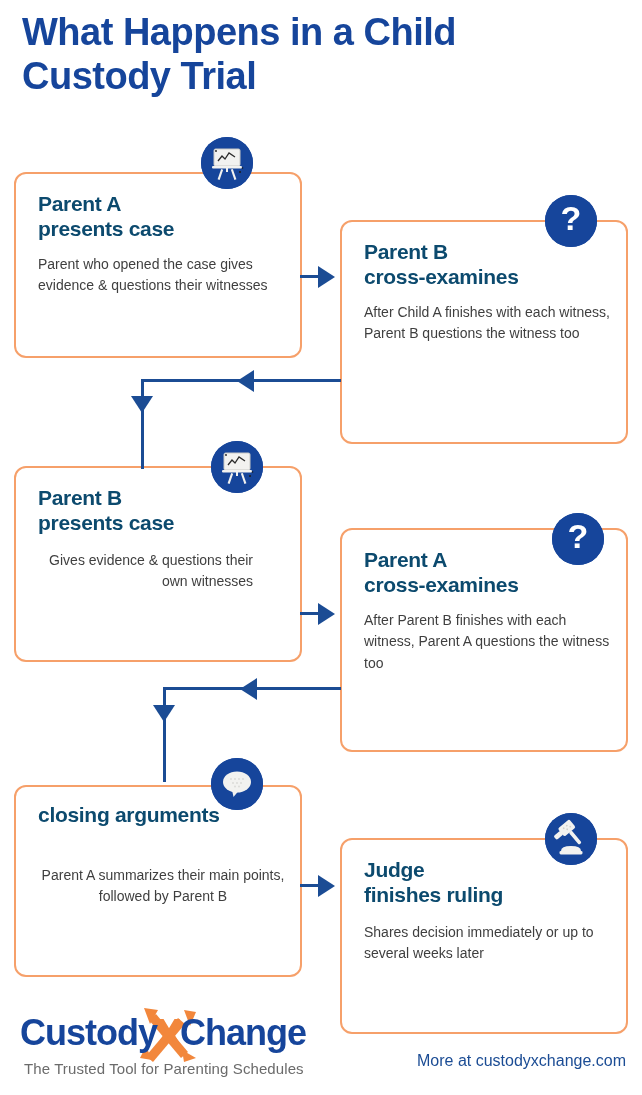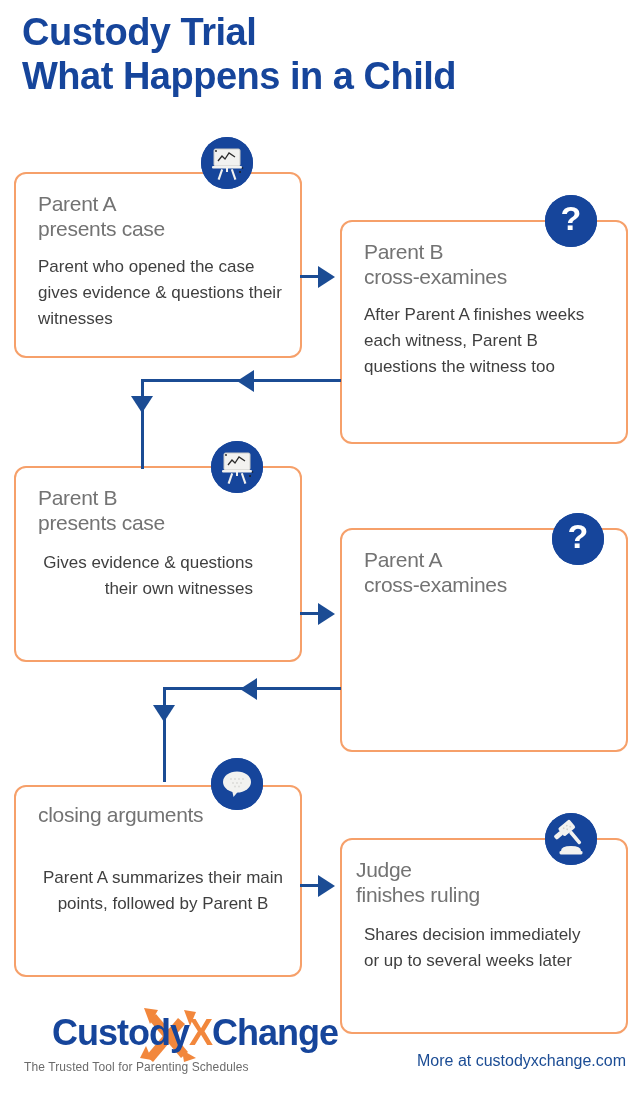--- a/index.html
+++ b/index.html
@@ -21,26 +21,26 @@
   
   .box{
     position:absolute;
     box-sizing:border-box;
     border:2px solid #F6A06A;
     border-radius:12px;
     background:#ffffff;
   }
   .box-title{
     position:absolute;
-    font-size:21px;line-height:1.18;font-weight:normal;
-    color:#737373;letter-spacing:-0.3px;
+    font-size:21px;line-height:1.18;font-weight:bold;
+    color:#0c4a6e;letter-spacing:-0.3px;
   }
   .box-body{
     position:absolute;
-    font-size:17px;line-height:1.52;
+    font-size:14px;line-height:1.52;
     color:#3f3f3f;
   }
 
   
   .badge{
     position:absolute;width:52px;height:52px;border-radius:50%;
     background:#16459B;z-index:5;
   }
   .badge svg{display:block;width:52px;height:52px;}
 
@@ -63,41 +63,40 @@
     border-left:11px solid transparent;border-right:11px solid transparent;
     border-top:17px solid #1B4C94;
   }
 
   
   .logo{position:absolute;left:20px;top:1012px;width:290px;height:72px;}
   .logo-word{
     position:absolute;left:0;top:0;width:290px;
     font-size:36px;font-weight:bold;color:#16459B;letter-spacing:-1px;
     white-space:nowrap;
-    margin-left:32px;
   }
   .logo-x{color:#F2873C;}
   .logo-tag{
     position:absolute;left:4px;top:48px;width:290px;
-    font-size:12px;color:#6b6b6b;letter-spacing:0.1px;white-space:nowrap;
+    font-size:15px;color:#6b6b6b;letter-spacing:0.1px;white-space:nowrap;
   }
   .logo-arrows{position:absolute;left:118px;top:-6px;width:62px;height:58px;}
   .more{
     position:absolute;right:16px;top:1052px;
     font-size:16px;color:#1B4C94;white-space:nowrap;
   }
 </style>
 </head>
 <body>
 
 <div class="stage">
 
   <div class="title">
+    <div>What Happens in a Child</div>
     <div>Custody Trial</div>
-    <div>What Happens in a Child</div>
   </div>
 
   <div class="conn conn-h" style="left:300px;top:275px;width:30px;"></div>
   <div class="arrow-r" style="left:318px;top:266px;"></div>
 
   <div class="conn conn-h" style="left:141px;top:379px;width:200px;"></div>
   <div class="arrow-l" style="left:237px;top:370px;"></div>
   <div class="conn conn-v" style="left:141px;top:379px;height:90px;"></div>
   <div class="arrow-d" style="left:131px;top:396px;"></div>
 
@@ -132,21 +131,21 @@
       <circle cx="39" cy="35" r="1" fill="#1b1b1b"></circle>
       <circle cx="41.5" cy="31" r="0.8" fill="#1b1b1b"></circle>
     </svg>
   </div>
 
   <div class="box" style="left:340px;top:220px;width:288px;height:224px;">
     <div class="box-title" style="left:22px;top:18px;width:250px;">
       <div>Parent B</div>
       <div>cross-examines</div>
     </div>
-    <div class="box-body" style="left:22px;top:80px;width:250px;">After Parent A finishes weeks each witness, Parent B questions the witness too</div>
+    <div class="box-body" style="left:22px;top:80px;width:250px;">After Child A finishes with each witness, Parent B questions the witness too</div>
   </div>
   <div class="badge" style="left:545px;top:195px;">
     <svg viewBox="0 0 52 52" aria-hidden="true">
       <circle cx="26" cy="26" r="26" fill="#16459B"></circle>
       <text x="26" y="35" text-anchor="middle" font-family="Liberation Sans, sans-serif" font-size="34" font-weight="bold" fill="#ffffff">?</text>
     </svg>
   </div>
 
   <div class="box" style="left:14px;top:466px;width:288px;height:196px;">
     <div class="box-title" style="left:22px;top:18px;width:240px;">
@@ -168,20 +167,21 @@
       <circle cx="39" cy="35" r="1" fill="#1b1b1b"></circle>
       <circle cx="41.5" cy="31" r="0.8" fill="#1b1b1b"></circle>
     </svg>
   </div>
 
   <div class="box" style="left:340px;top:528px;width:288px;height:224px;">
     <div class="box-title" style="left:22px;top:18px;width:250px;">
       <div>Parent A</div>
       <div>cross-examines</div>
     </div>
+    <div class="box-body" style="left:22px;top:80px;width:250px;">After Parent B finishes with each witness, Parent A questions the witness too</div>
   </div>
   <div class="badge" style="left:552px;top:513px;">
     <svg viewBox="0 0 52 52" aria-hidden="true">
       <circle cx="26" cy="26" r="26" fill="#16459B"></circle>
       <text x="26" y="35" text-anchor="middle" font-family="Liberation Sans, sans-serif" font-size="34" font-weight="bold" fill="#ffffff">?</text>
     </svg>
   </div>
 
   <div class="box" style="left:14px;top:785px;width:288px;height:192px;">
     <div class="box-title" style="left:22px;top:16px;width:260px;">
@@ -202,21 +202,21 @@
           <circle cx="22" cy="25" r="0.9"></circle>
           <circle cx="26" cy="25" r="0.9"></circle>
         <circle cx="30" cy="25" r="0.9"></circle>
           <circle cx="24" cy="28.5" r="0.9"></circle>
           <circle cx="28" cy="28.5" r="0.9"></circle>
       </g>
     </svg>
   </div>
 
   <div class="box" style="left:340px;top:838px;width:288px;height:196px;">
-    <div class="box-title" style="left:14px;top:18px;width:258px;">
+    <div class="box-title" style="left:22px;top:18px;width:258px;">
       <div>Judge</div>
       <div>finishes ruling</div>
     </div>
     <div class="box-body" style="left:22px;top:82px;width:230px;">Shares decision immediately or up to several weeks later</div>
   </div>
   <div class="badge" style="left:545px;top:813px;">
     <svg viewBox="0 0 52 52" aria-hidden="true">
       <circle cx="26" cy="26" r="26" fill="#16459B"></circle>
       <g transform="rotate(-40 27 22)">
         <rect x="20" y="8" width="15" height="10.5" rx="2" fill="#F2F2F0"></rect>

